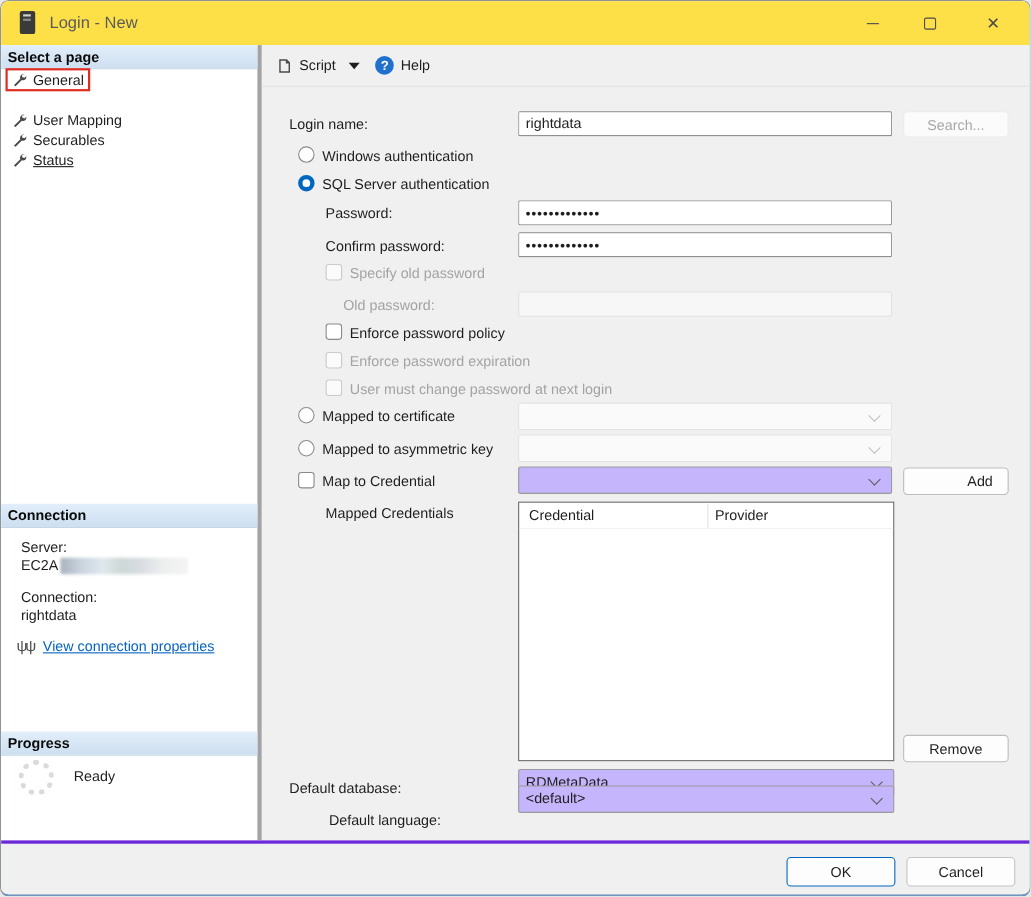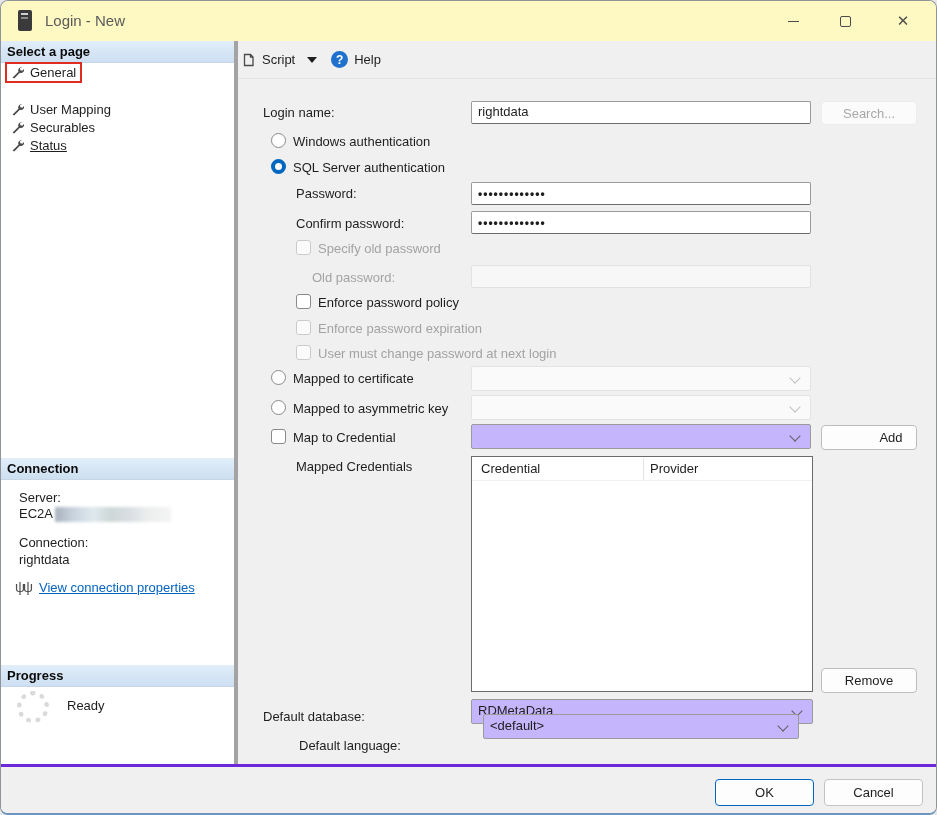--- a/index.html
+++ b/index.html
@@ -3,21 +3,21 @@
 <meta charset="utf-8">
 <style>
   * { box-sizing: border-box; margin: 0; padding: 0; }
   html,body { width: 937px; height: 815px; background:#e8e8e8; }
   body { font-family: "Liberation Sans", "DejaVu Sans", sans-serif; font-size: 13px; color:#1e1e1e; }
 
   .window { position:relative; width:937px; height:815px; background:#fff; border:1px solid #8f9499;
             border-bottom:2px solid #6f94bb; border-radius:8px; overflow:hidden; }
 
   
-  .titlebar { position:absolute; left:0; top:0; width:100%; height:40px; background:#fef9c3; }
+  .titlebar { position:absolute; left:0; top:0; width:100%; height:40px; background:#fde047; }
   .app-icon { position:absolute; left:17px; top:9px; width:14px; height:21px; background:#3a3a3a; border-radius:2px; }
   .app-icon::before { content:""; position:absolute; left:3px; top:3px; width:7px; height:2px; background:#cfcfcf; }
   .app-icon::after  { content:""; position:absolute; left:3px; top:7px; width:7px; height:2px; background:#8b8b8b; }
   .title-text { position:absolute; left:44px; top:11px; font-size:15px; color:#5b5b5b; }
   .winbtn { position:absolute; top:0; width:46px; height:40px; display:flex; align-items:center; justify-content:center;
             color:#4b4b4b; font-size:15px; }
   .winbtn.min { right:120px; } .winbtn.max { right:68px; } .winbtn.close { right:10px; }
   .glyph-min { width:11px; height:1px; background:#4b4b4b; }
   .glyph-max { width:11px; height:11px; border:1.2px solid #4b4b4b; border-radius:2px; }
 
@@ -43,21 +43,21 @@
 
   
   .footer { position:absolute; left:0; top:763px; width:100%; height:52px; background:#f0f0f0; border-top:3px solid #6d28d9; }
   .btn { display:flex; align-items:center; justify-content:center; border-radius:4px; background:#fdfdfd; font-size:13px; }
   .btn-ok     { position:absolute; left:714px; top:12px; width:99px; height:27px; border:1.5px solid #0067c0; }
   .btn-cancel { position:absolute; left:823px; top:12px; width:99px; height:27px; border:1px solid #c3c3c3; }
 
   
   .main { position:absolute; left:237px; top:40px; width:700px; height:723px; background:#f0f0f0; }
   .toolbar { position:absolute; left:0; top:0; width:100%; height:38px; display:flex; align-items:center;
-             border-bottom:1px solid #e2e2e2; gap:6px; }
+             border-bottom:1px solid #e2e2e2; padding-left:10px; gap:6px; }
   .tool-script { display:flex; align-items:center; gap:6px; padding:4px 2px; }
   .drop-arrow { width:0; height:0; border-left:5px solid transparent; border-right:5px solid transparent;
                 border-top:6px solid #1e1e1e; margin:0 6px 0 4px; }
   .help-circle { width:17px; height:17px; border-radius:50%; background:#2071ce; color:#fff; font-weight:bold;
                  font-size:12px; display:flex; align-items:center; justify-content:center; }
   .tool-help { display:flex; align-items:center; gap:6px; padding:4px 2px; }
 
   .lbl { position:absolute; white-space:nowrap; }
   .lbl.dis { color:#a3a3a3; }
 
@@ -222,21 +222,21 @@
         <span class="cred-col c0">Credential</span>
         <span class="col-sep"></span>
         <span class="cred-col c1">Provider</span>
       </div>
     </div>
     <div class="btn sidebtn btn-remove enabled">Remove</div>
 
     <div class="lbl" style="left:25px; top:668px;">Default database:</div>
     <div class="combo" style="top:658px; width:342px;"><span>RDMetaData</span><span class="chev"></span></div>
     <div class="lbl" style="left:25px; top:697px;margin-left:36px;">Default language:</div>
-    <div class="combo" style="top:673px; width:316px;margin-left:12px;"><span>&lt;default&gt;</span><span class="chev"></span></div>
+    <div class="combo" style="top:673px; width:342px;"><span>&lt;default&gt;</span><span class="chev"></span></div>
   </div>
 
   <div class="footer">
     <div class="btn btn-ok">OK</div>
     <div class="btn btn-cancel">Cancel</div>
   </div>
 
 </div>
 
 </body></html>

